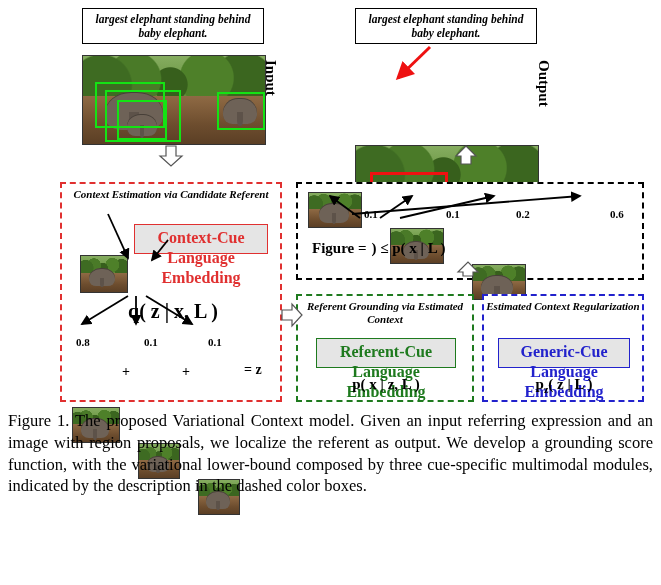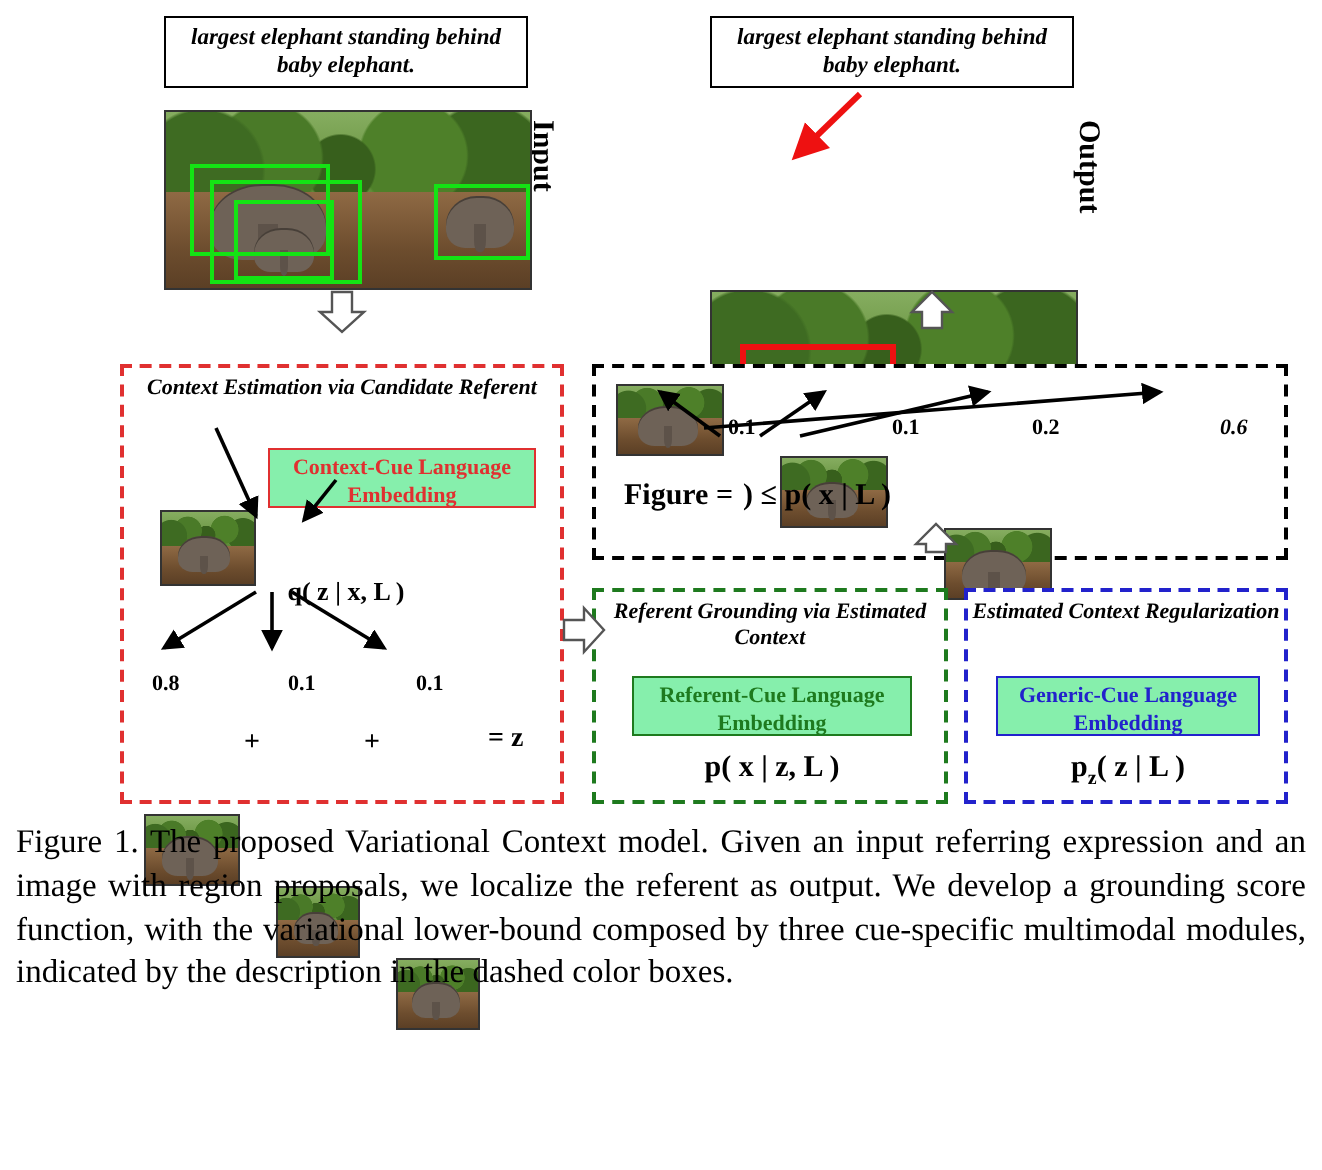--- a/index.html
+++ b/index.html
@@ -95,24 +95,24 @@
     font-weight: bold;
     font-size: 11px;
     text-align: center;
     line-height: 1.2;
     padding-top: 4px;
   }
   .cue-box {
     box-sizing: border-box;
     text-align: center;
     font-weight: bold;
-    font-size: 11px;
+    font-size: 16px;
     line-height: 1.25;
     padding: 3px 2px;
-    background: #86efac;
+    background: #e5e5e5;
   }
   .cue-red   { border: 1.6px solid #e03030; color: #e03030; }
   .cue-green { border: 1.6px solid #1e7a1e; color: #1e7a1e; }
   .cue-blue  { border: 1.6px solid #2222cc; color: #2222cc; }
 
   .formula {
     font-family: "Liberation Serif", serif;
     font-weight: bold;
     text-align: center;
   }
@@ -181,21 +181,21 @@
     <div class="cue-box cue-red abs" style="left:72px; top:40px; width:134px; height:30px;">
       <span>Context-Cue Language Embedding</span>
     </div>
 
     <div class="photo abs" style="left:18px; top:54px; width:46px; height:36px; border:1px solid #333;">
       <div class="trees"></div>
       <div class="ground"></div>
       <div class="ele" style="left:8px; top:12px; width:26px; height:18px;"></div>
     </div>
 
-    <div class="formula abs" style="left:46px; top:104px; width:130px; font-size:13px;">
+    <div class="formula abs" style="left:46px; top:116px; width:130px; font-size:20px;">
       <span>q( z | x, L )</span>
     </div>
 
     <div class="num abs" style="left:14px; top:152px;">0.8</div>
     <div class="num abs" style="left:82px; top:152px;">0.1</div>
     <div class="num abs" style="left:146px; top:152px;">0.1</div>
 
     <div class="photo abs" style="left:10px; top:168px; width:46px; height:34px; border:1px solid #333;">
       <div class="trees"></div>
       <div class="ground"></div>
@@ -237,21 +237,21 @@
       <div class="ground"></div>
       <div class="ele" style="left:8px; top:10px; width:32px; height:22px;"></div>
     </div>
     <div class="num abs" style="left:218px; top:24px;">0.2</div>
 
     <div class="photo abs" style="left:256px; top:8px; width:52px; height:34px; border:1px solid #333;">
       <div class="trees"></div>
       <div class="ground"></div>
       <div class="ele" style="left:10px; top:9px; width:32px; height:22px;"></div>
     </div>
-    <div class="num abs" style="left:312px; top:24px;font-style:italic;">0.6</div>
+    <div class="num abs" style="left:312px; top:24px;">0.6</div>
 
     <div class="abs" style="left:14px; top:56px; width:320px; font-size:15px; font-weight:bold; display:flex; align-items:center; gap:5px;">
       <span>Figure =</span>
       <span>) ≤ p( x | L )</span>
     </div>
   </div>
 
   <div class="dashbox dash-blue" style="left:482px; top:278px; width:162px; height:108px;">
     <div class="module-title">Estimated Context Regularization</div>
     <div class="cue-box cue-blue abs" style="left:14px; top:42px; width:132px; height:30px;">

